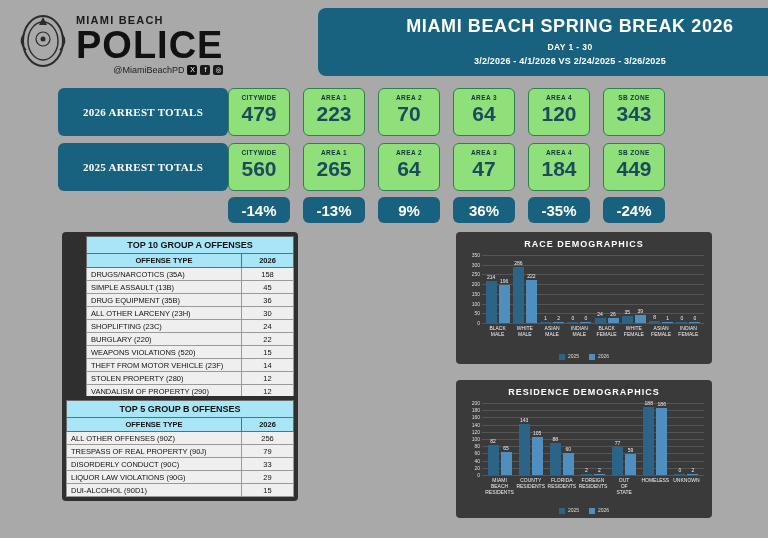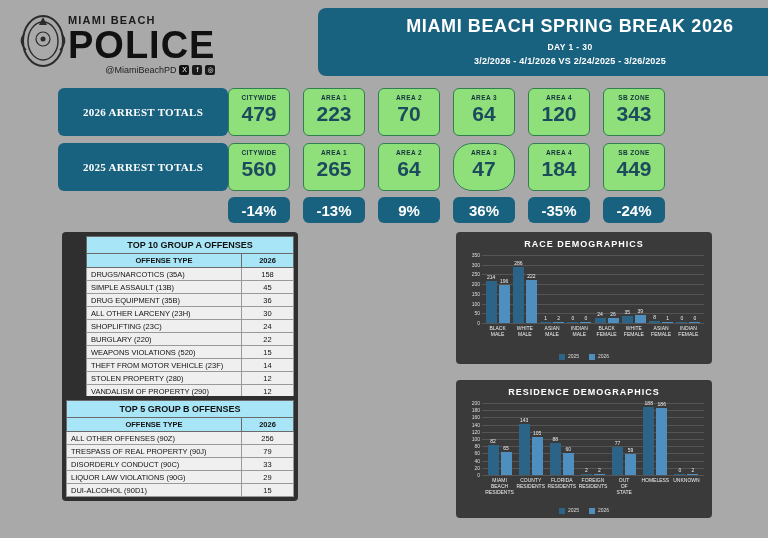--- a/index.html
+++ b/index.html
@@ -9,21 +9,21 @@
     background:#a9a9a9;
     font-family:"Liberation Sans", sans-serif;
     overflow:hidden;
     position:relative;
   }
   .page { position:relative; width:768px; height:538px; }
 
   
   .logo-block { position:absolute; left:14px; top:10px; width:270px; height:66px; }
   .badge { position:absolute; left:0; top:2px; width:58px; height:58px; }
-  .brand-text { position:absolute; left:54px; top:4px; }
+  .brand-text { position:absolute; left:62px; top:4px; }
   .brand-miami { font-size:11px; font-weight:bold; letter-spacing:1.2px; color:#1a1a1a; line-height:12px;}
   .brand-police { font-size:38px; font-weight:bold; letter-spacing:1px; color:#111; line-height:36px; margin-top:1px;}
   .brand-handle { font-size:9px; color:#222; margin-top:2px; display:flex; align-items:center; gap:3px;justify-content:flex-end;}
   .sm-ico { display:inline-block; width:10px; height:10px; background:#111; color:#fff; font-size:7px; line-height:10px; text-align:center; border-radius:2px;}
   .sm-ico.fb { background:#1a1a1a; }
   .sm-ico.ig { background:#1a1a1a; }
 
   .title-box {
     position:absolute; left:318px; top:8px; width:504px; height:68px;
     background:#19627f; border-radius:8px; color:#fff; text-align:center;
@@ -153,21 +153,21 @@
     <div class="val">560</div>
   </div>
   <div class="cell" style="left:303px; top:143px;">
     <div class="hdr">AREA 1</div>
     <div class="val">265</div>
   </div>
   <div class="cell" style="left:378px; top:143px;">
     <div class="hdr">AREA 2</div>
     <div class="val">64</div>
   </div>
-  <div class="cell" style="left:453px; top:143px;border-radius:19px;">
+  <div class="cell" style="left:453px; top:143px;">
     <div class="hdr">AREA 3</div>
     <div class="val">47</div>
   </div>
   <div class="cell" style="left:528px; top:143px;">
     <div class="hdr">AREA 4</div>
     <div class="val">184</div>
   </div>
   <div class="cell" style="left:603px; top:143px;">
     <div class="hdr">SB ZONE</div>
     <div class="val">449</div>

